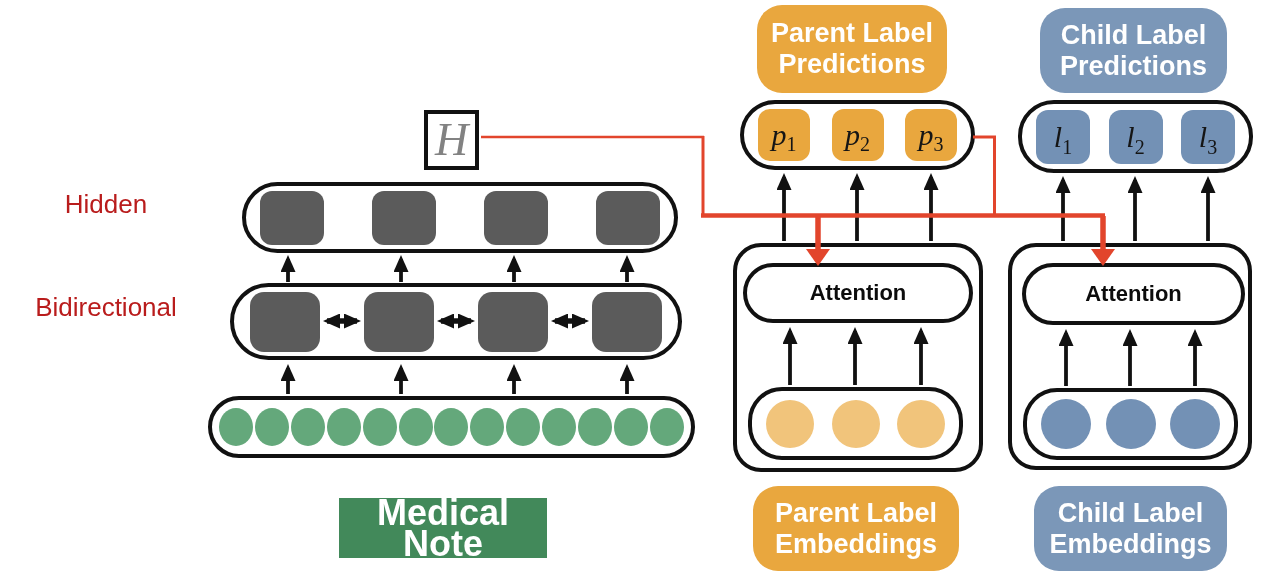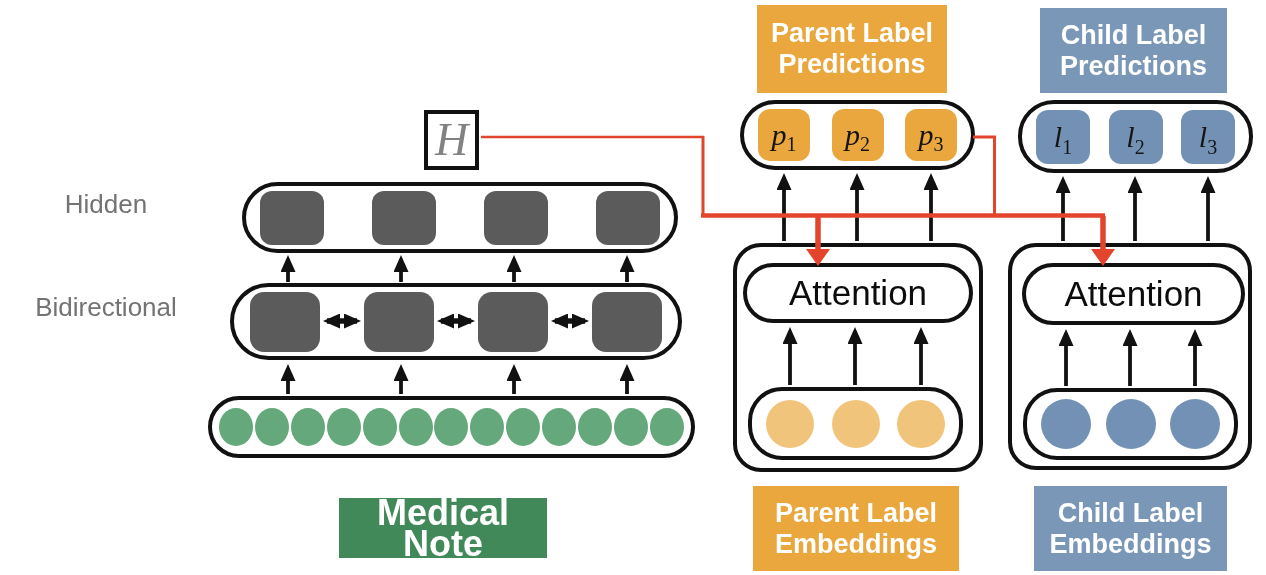--- a/index.html
+++ b/index.html
@@ -5,24 +5,24 @@
   html,body{margin:0;padding:0;background:#ffffff;}
   .canvas{
     position:relative;width:1266px;height:575px;background:#ffffff;overflow:hidden;
     font-family:"Liberation Sans","DejaVu Sans",sans-serif;color:#111;
   }
   
   .abs{position:absolute;box-sizing:border-box;}
   .outline{border:4px solid var(--ink);background:#fff;}
   .flexrow{display:flex;align-items:center;justify-content:space-between;height:100%;}
   .flexcenter{display:flex;align-items:center;justify-content:center;}
-  .col{display:flex;flex-direction:column;align-items:center;justify-content:center;}
-
-  
-  .rowlabel{width:212px;text-align:center;font-size:26px;line-height:30px;color:#737373;}
+  .col{display:flex;flex-direction:column;align-items:center;justify-content:center;border-radius:25px;}
+
+  
+  .rowlabel{width:212px;text-align:center;font-size:26px;line-height:30px;color:#b91c1c;}
 
   
   .graysq{background:var(--gray-cell);border-radius:12px;}
   .hid-sq{width:64px;height:54px;}
   .lstm-sq{width:70px;height:60px;border-radius:14px;}
   .dot{width:34px;height:38px;border-radius:50%;background:var(--green-dot);}
 
   
   .hbox{border:4px solid var(--ink);background:#fff;}
   .hsym{font-family:"Liberation Serif","DejaVu Serif",serif;font-style:italic;font-size:46px;color:var(--h-gray);line-height:1;}
@@ -36,21 +36,21 @@
   
   .chip{width:52px;height:52px;border-radius:12px;display:flex;align-items:center;justify-content:center;
         font-family:"Liberation Serif","DejaVu Serif",serif;font-size:30px;color:#151515;}
   .chip .base{font-style:italic;}
   .chip .sub{font-size:20px;align-self:flex-end;line-height:1;padding-bottom:7px;}
   .chip-orange{background:var(--orange);}
   .chip-blue{background:var(--blue-deep);}
   .chip-l{width:54px;height:54px;}
 
   
-  .attn-text{font-size:35px;color:#0c0c0c;}
+  .attn-text{font-size:22px;color:#0c0c0c;font-weight:bold;}
   .circle{border-radius:50%;}
   .circ-orange{width:48px;height:48px;background:var(--orange-light);}
   .circ-blue{width:50px;height:50px;background:var(--blue-deep);}
 
   svg.connectors{position:absolute;left:0;top:0;pointer-events:none;z-index:6;}
   svg .black-line{stroke:var(--ink);fill:none;}
   svg .red-line{stroke:var(--red);fill:none;}
   svg .red-fill{fill:var(--red);stroke:none;}
   svg .head{fill:var(--ink);}
 </style>

